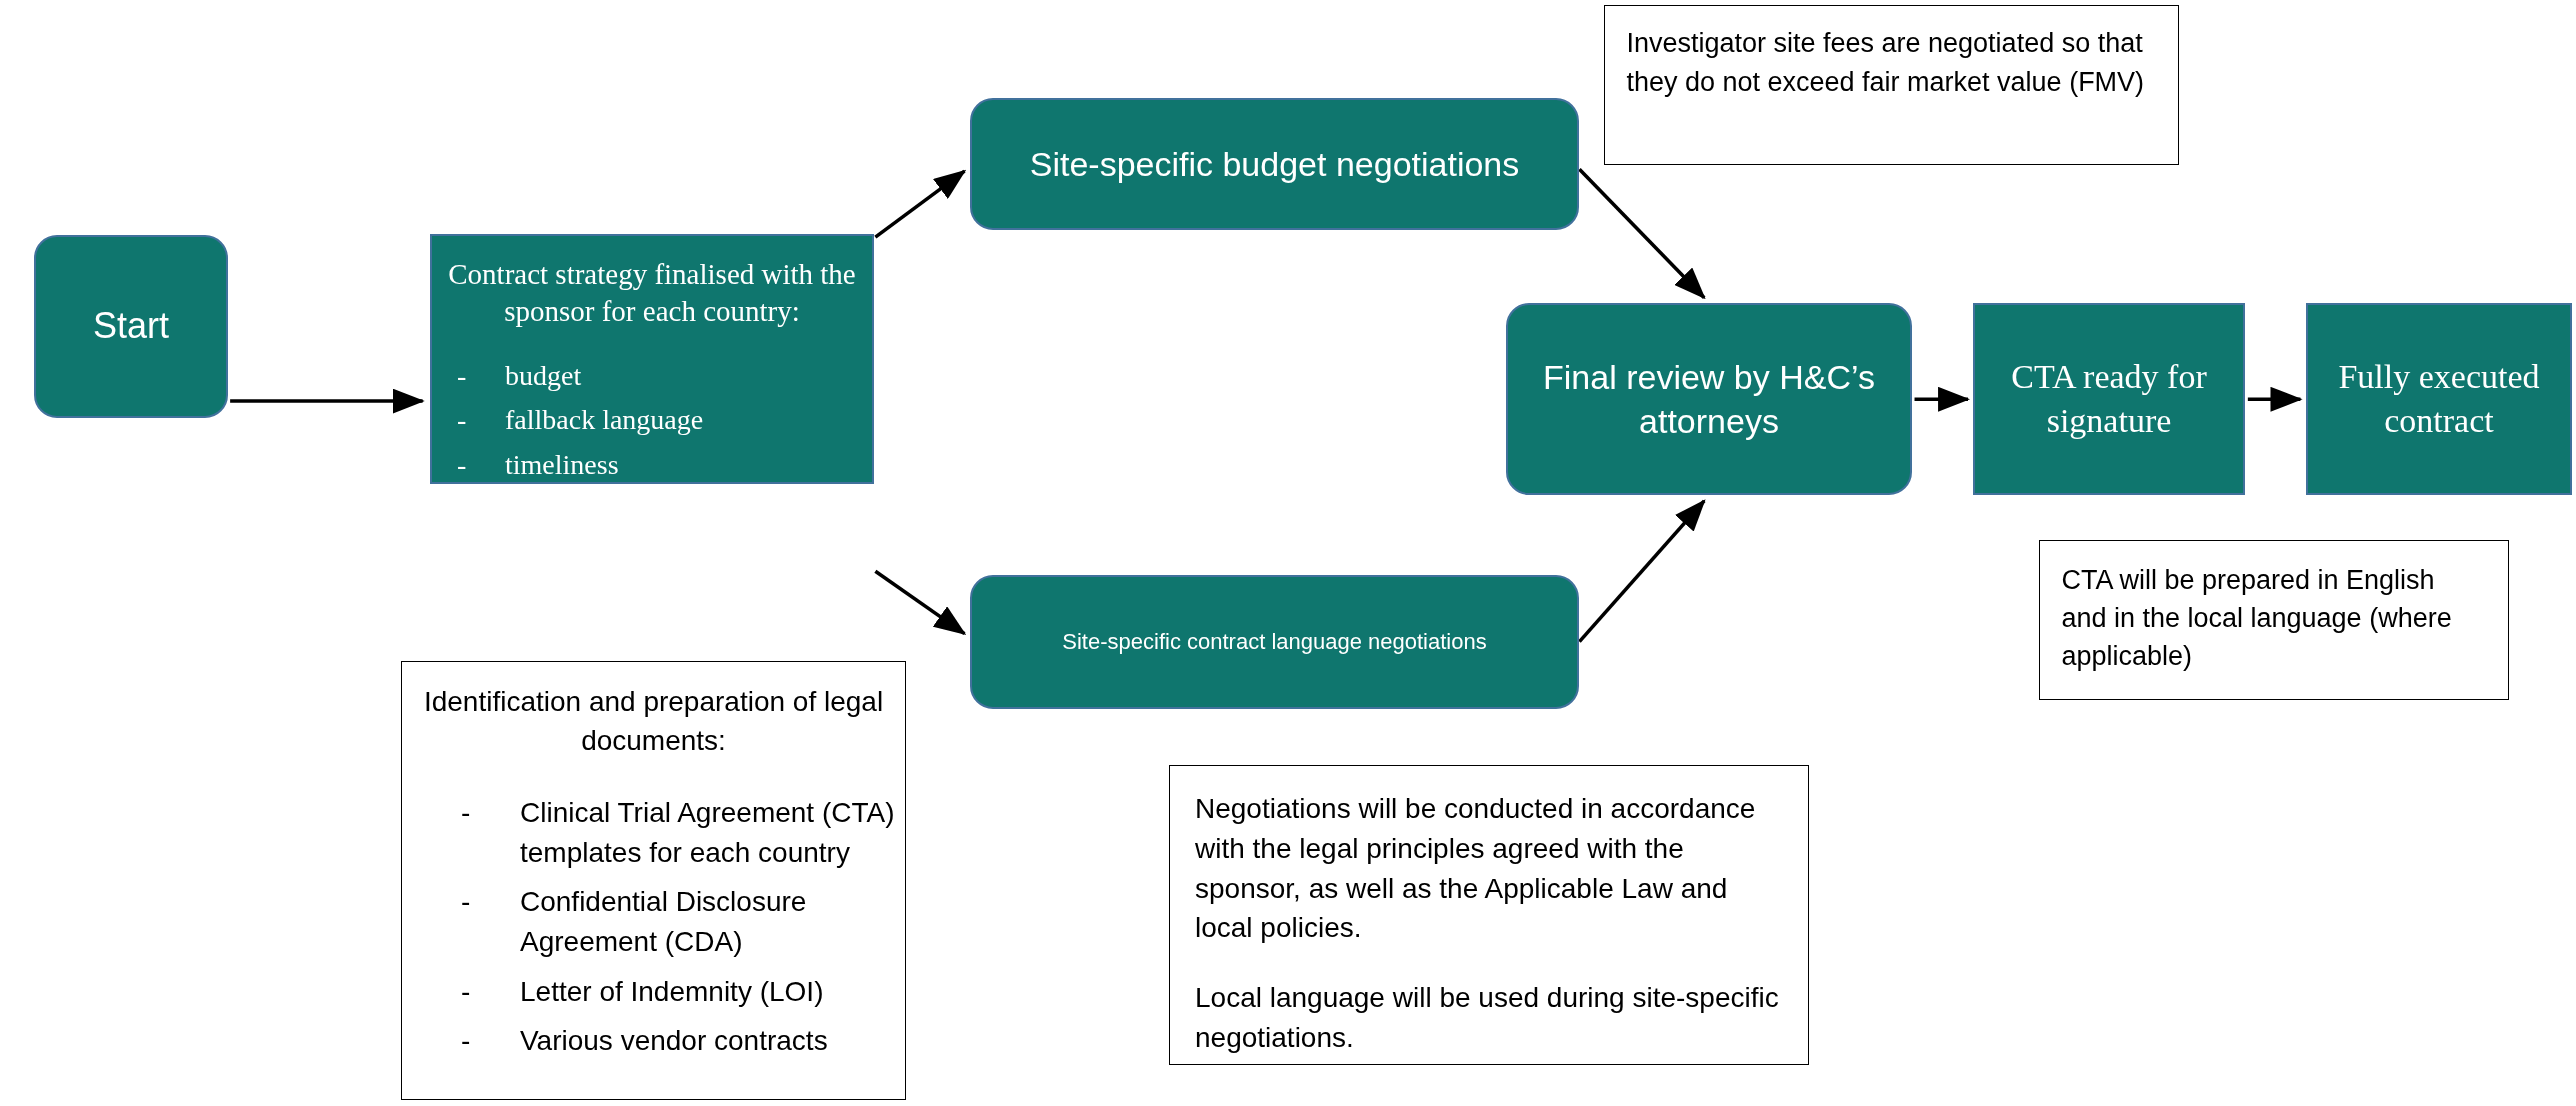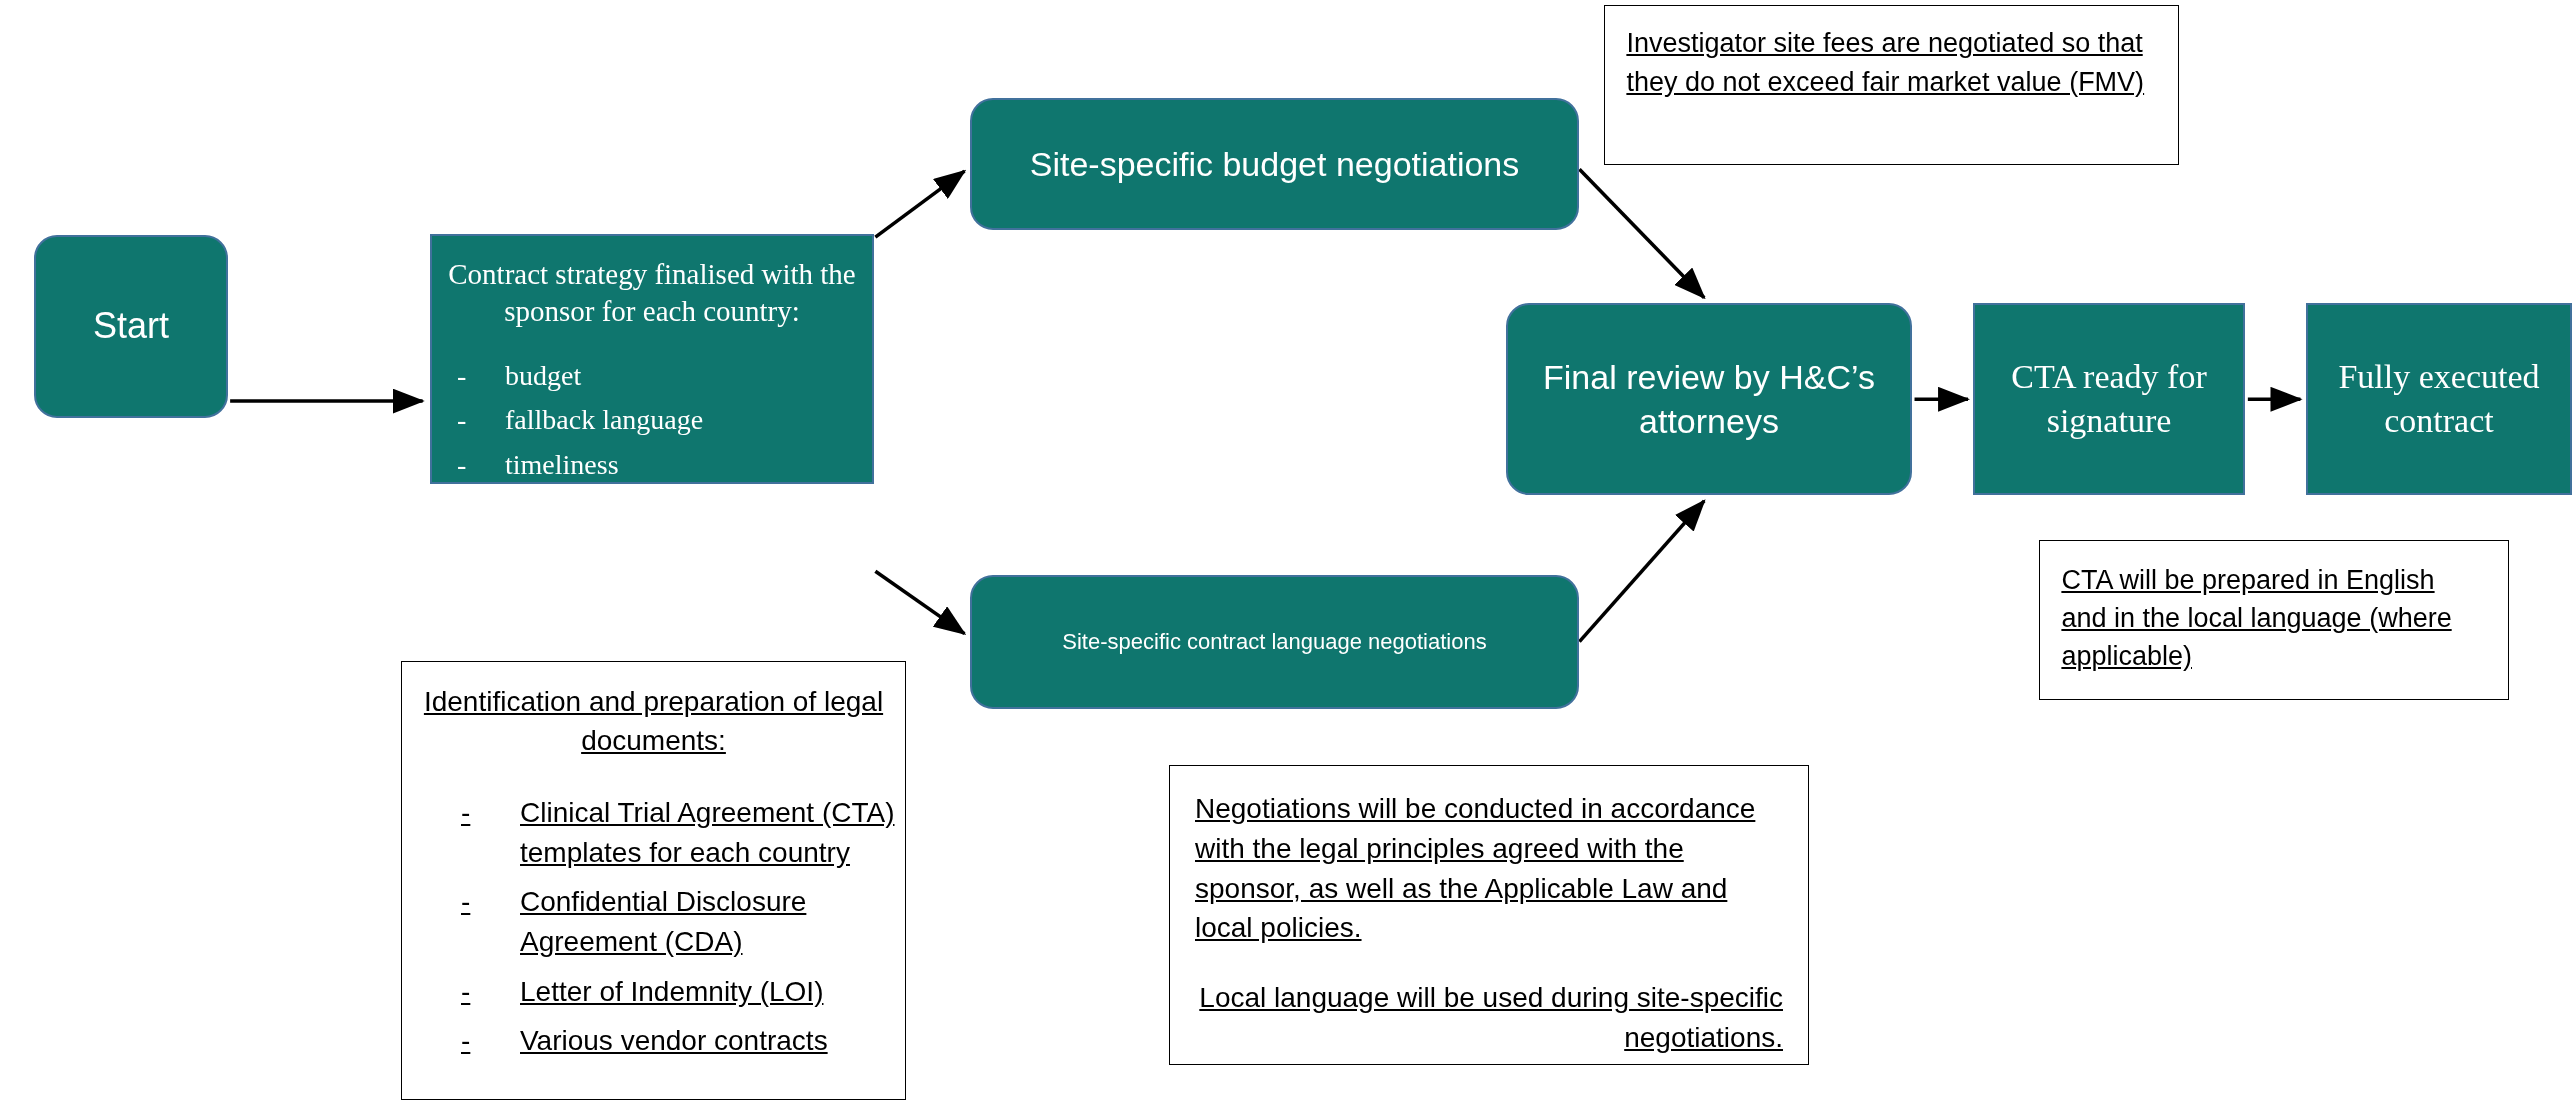--- a/index.html
+++ b/index.html
@@ -46,21 +46,20 @@
 
   .note {
     position: absolute;
     background: #ffffff;
     border: 1.8px solid #000000;
     color: #000000;
     box-sizing: border-box;
     font-family: "Liberation Sans", sans-serif;
     line-height: 1.42;
     z-index: 3;
-    text-decoration: underline;
   }
   .note.center { text-align: center; }
   .note.left   { text-align: left; }
 
   .node-title { display: block; }
   .node-title-block { display: block; width: 100%; }
 
   .bullets {
     list-style: none;
     margin: 0;
@@ -140,21 +139,21 @@
   }
   #note-legal .bullets { font-size: 28px; padding-left: 43px; margin-top: 32px; }
   #note-legal .bullets li { margin-bottom: 9.8px; }
   #note-legal .bullets li .dash { width: 59px; }
   #note-negotiation {
     left: 1169px; top: 765px; width: 640px; height: 300px;
     font-size: 28px;
     padding: 23px 25px;
   }
   #note-negotiation p { margin: 0 0 30px 0; }
-  #note-negotiation p:last-child { margin-bottom: 0; text-align: right; }
+  #note-negotiation p:last-child { margin-bottom: 0; }
 </style>
 </head>
 <body>
 
 <div id="canvas">
 
   <svg id="edges" viewBox="0 0 2890 1241" xmlns="http://www.w3.org/2000/svg">
     <defs>
       <marker id="arrowhead" markerWidth="9" markerHeight="7" refX="8.4" refY="3.5" orient="auto" markerUnits="strokeWidth">
         <polygon points="0 0, 9 3.5, 0 7" fill="#000000"></polygon>

